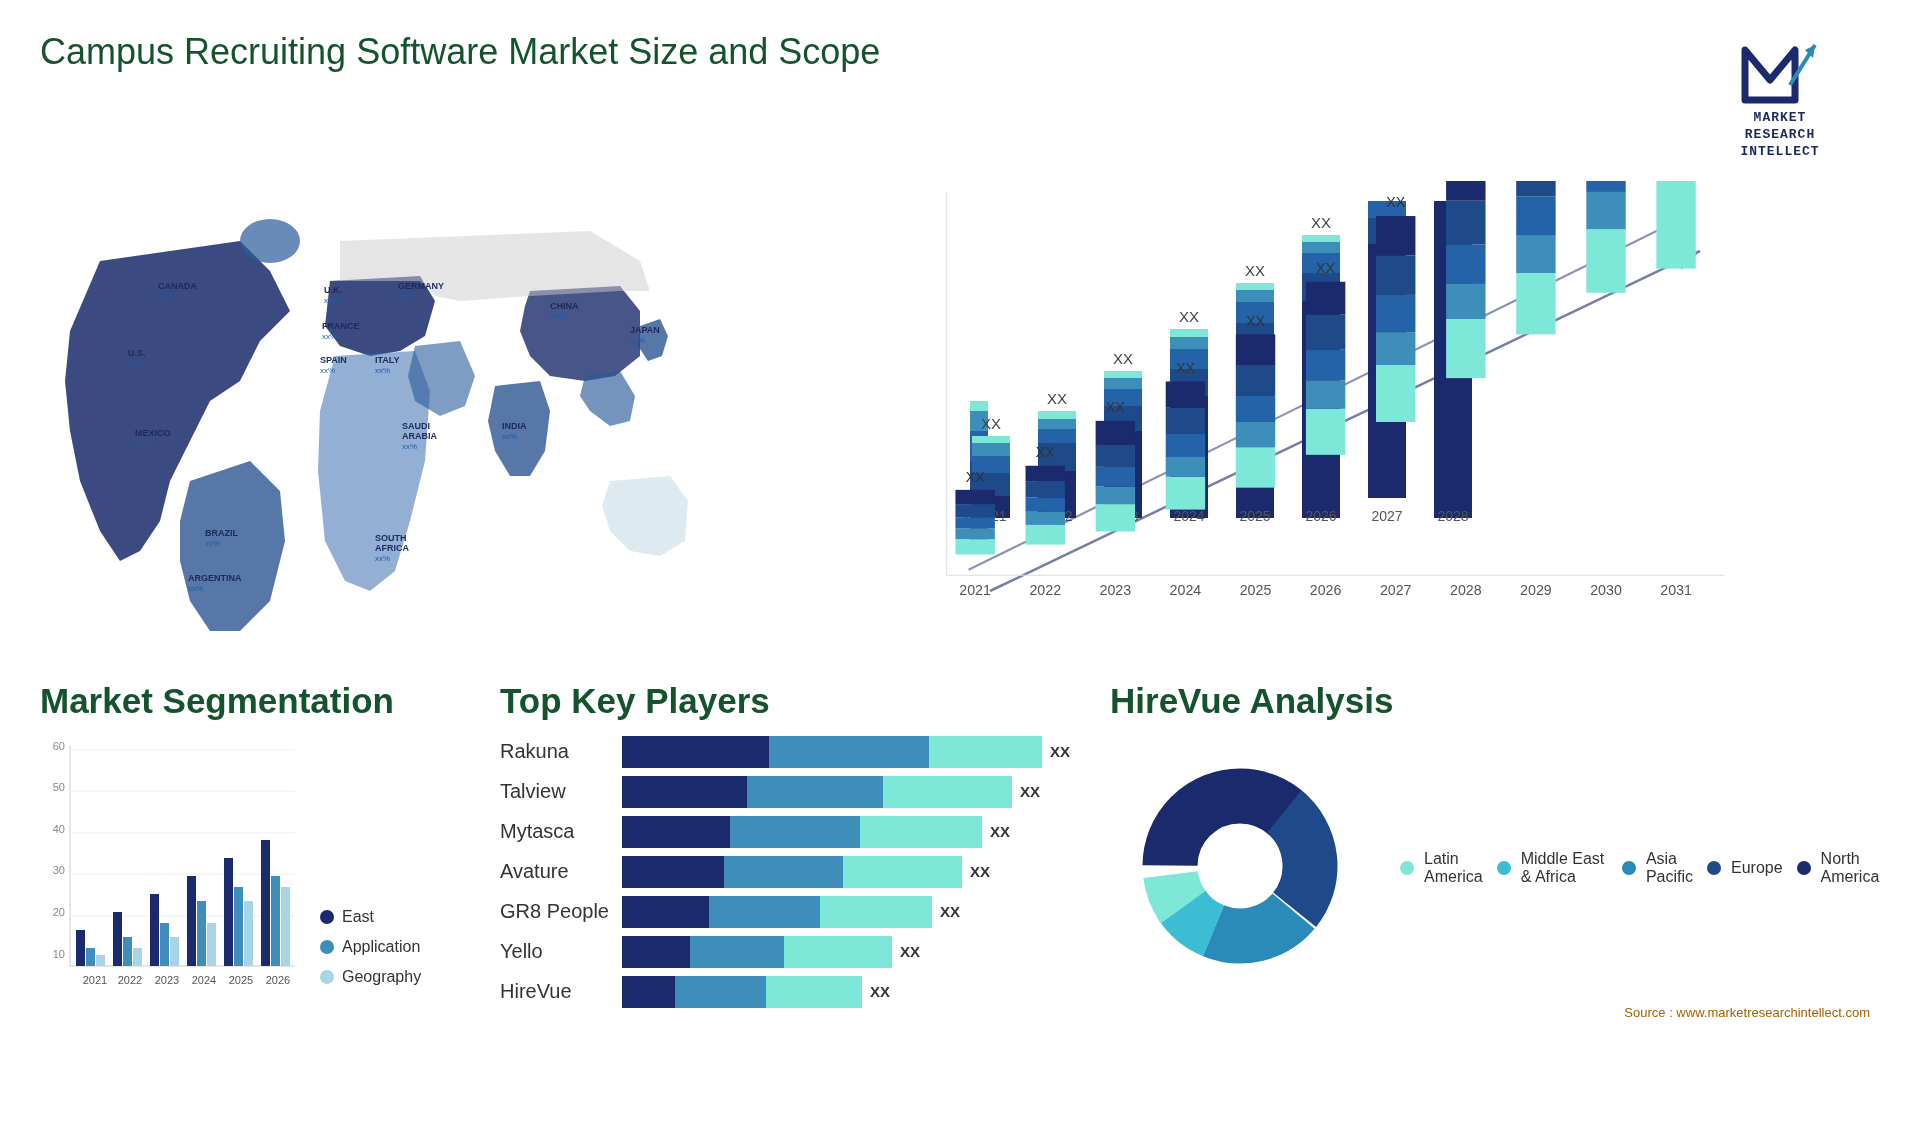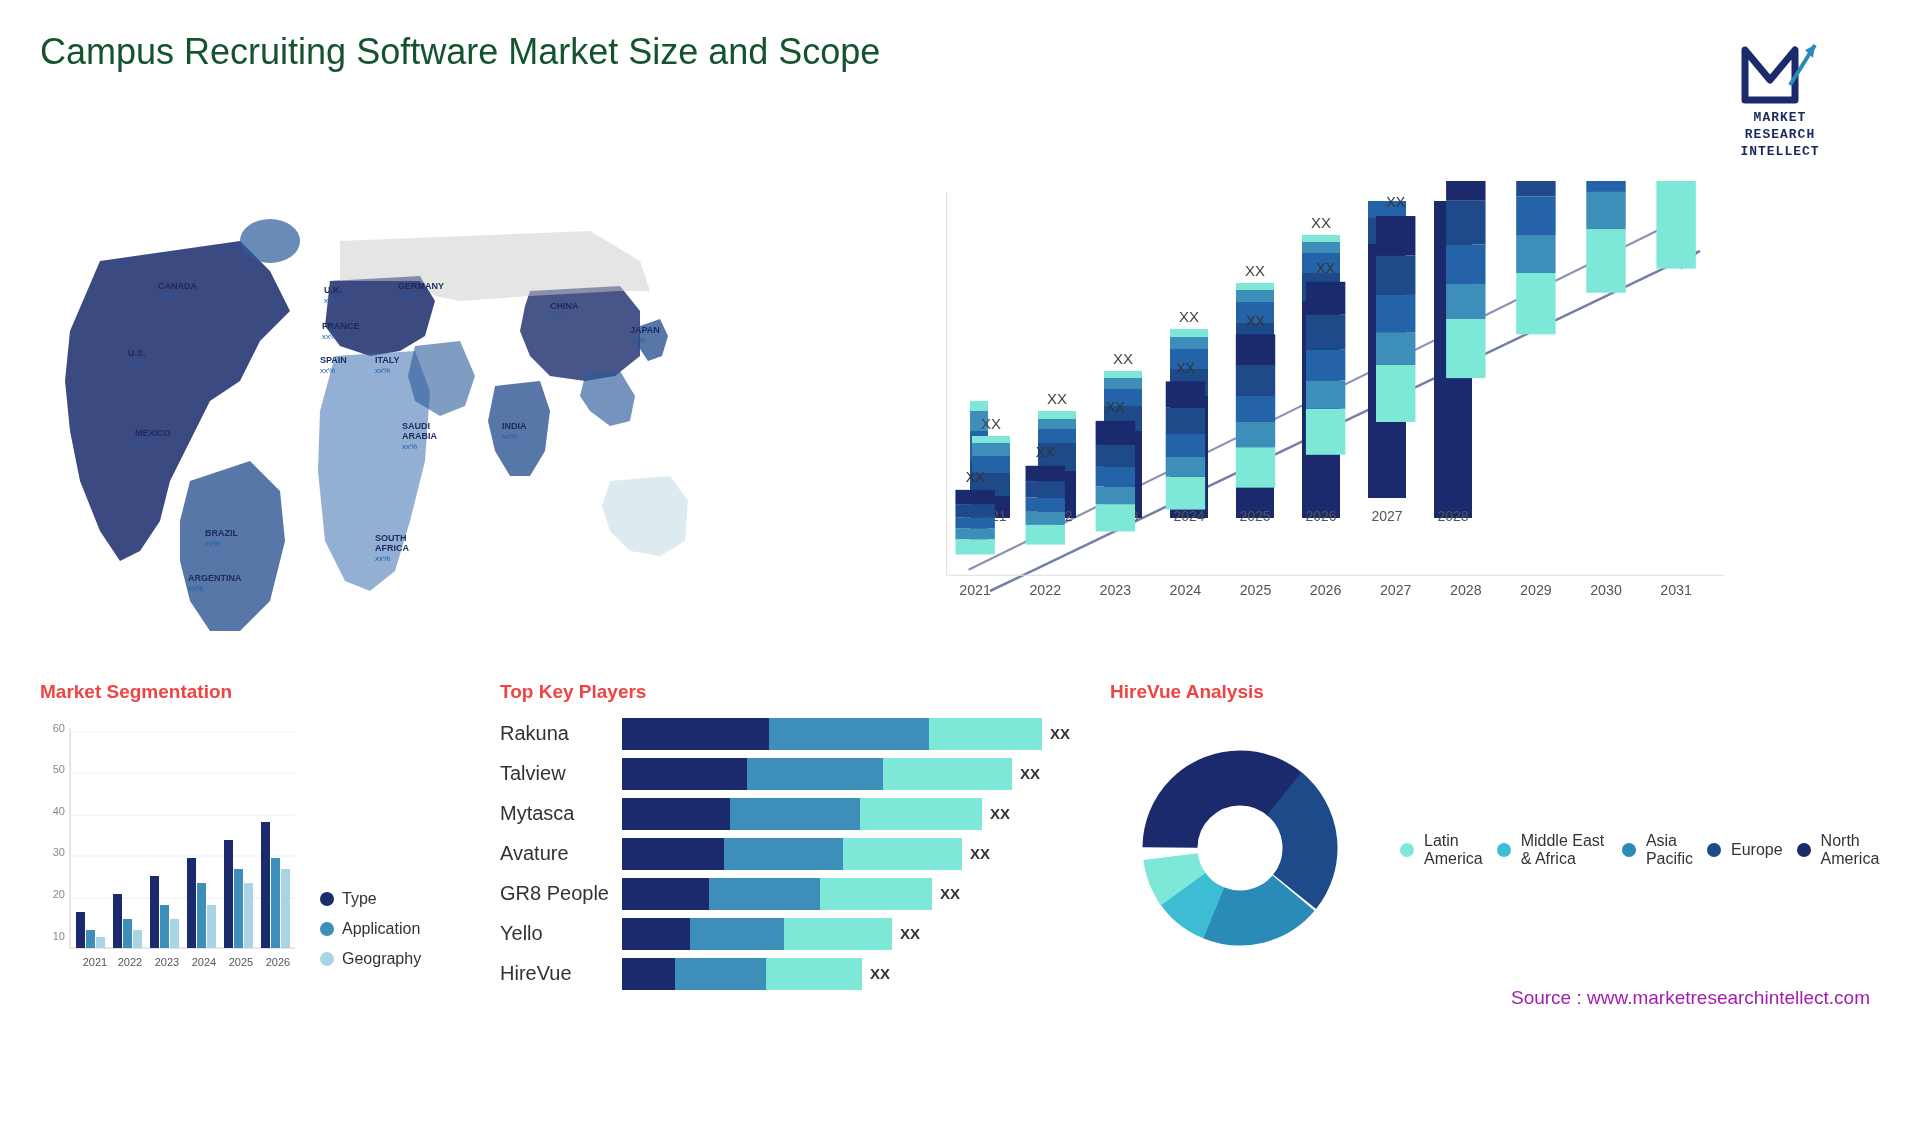--- a/index.html
+++ b/index.html
@@ -74,23 +74,23 @@
       gap: 40px;
       margin-top: 20px;
       height: 400px;
     }
 
     
     .segmentation-container {
       flex: 0 0 420px;
     }
     .section-title {
-      font-size: 19px;
+      font-size: 35px;
       font-weight: 700;
-      color: #ef4444;
+      color: #14532d;
       margin-bottom: 15px;
     }
     .seg-chart-area {
       display: flex;
       gap: 20px;
       align-items: flex-end;
     }
     .seg-legend {
       display: flex;
       flex-direction: column;
@@ -180,22 +180,22 @@
     }
     .reg-legend-dot {
       width: 14px;
       height: 14px;
       border-radius: 50%;
       flex-shrink: 0;
     }
 
     
     .source-text {
-      font-size: 19px;
-      color: #a21caf;
+      font-size: 13px;
+      color: #a16207;
       text-align: right;
       margin-top: 5px;
       padding-right: 10px;
     }
 
     .map-label {
       font-size: 9px;
       font-weight: 700;
       fill: #1a2a5e;
     }
@@ -572,21 +572,21 @@
 
         <rect x="221" y="104" width="9" height="126" fill="#1a2a6c"></rect>
         <rect x="231" y="140" width="9" height="90" fill="#3d8eb8"></rect>
         <rect x="241" y="151" width="9" height="79" fill="#a8d4e6"></rect>
         <text x="238" y="248" font-size="11" fill="#555" text-anchor="middle">2026</text>
       </svg>
 
       <div class="seg-legend">
         <div class="legend-item">
           <div class="legend-dot" style="background:#1a2a6c;"></div>
-          <span>Type</span>
+          <span>East</span>
         </div>
         <div class="legend-item">
           <div class="legend-dot" style="background:#3d8eb8;"></div>
           <span>Application</span>
         </div>
         <div class="legend-item">
           <div class="legend-dot" style="background:#a8d4e6;"></div>
           <span>Geography</span>
         </div>
       </div>

